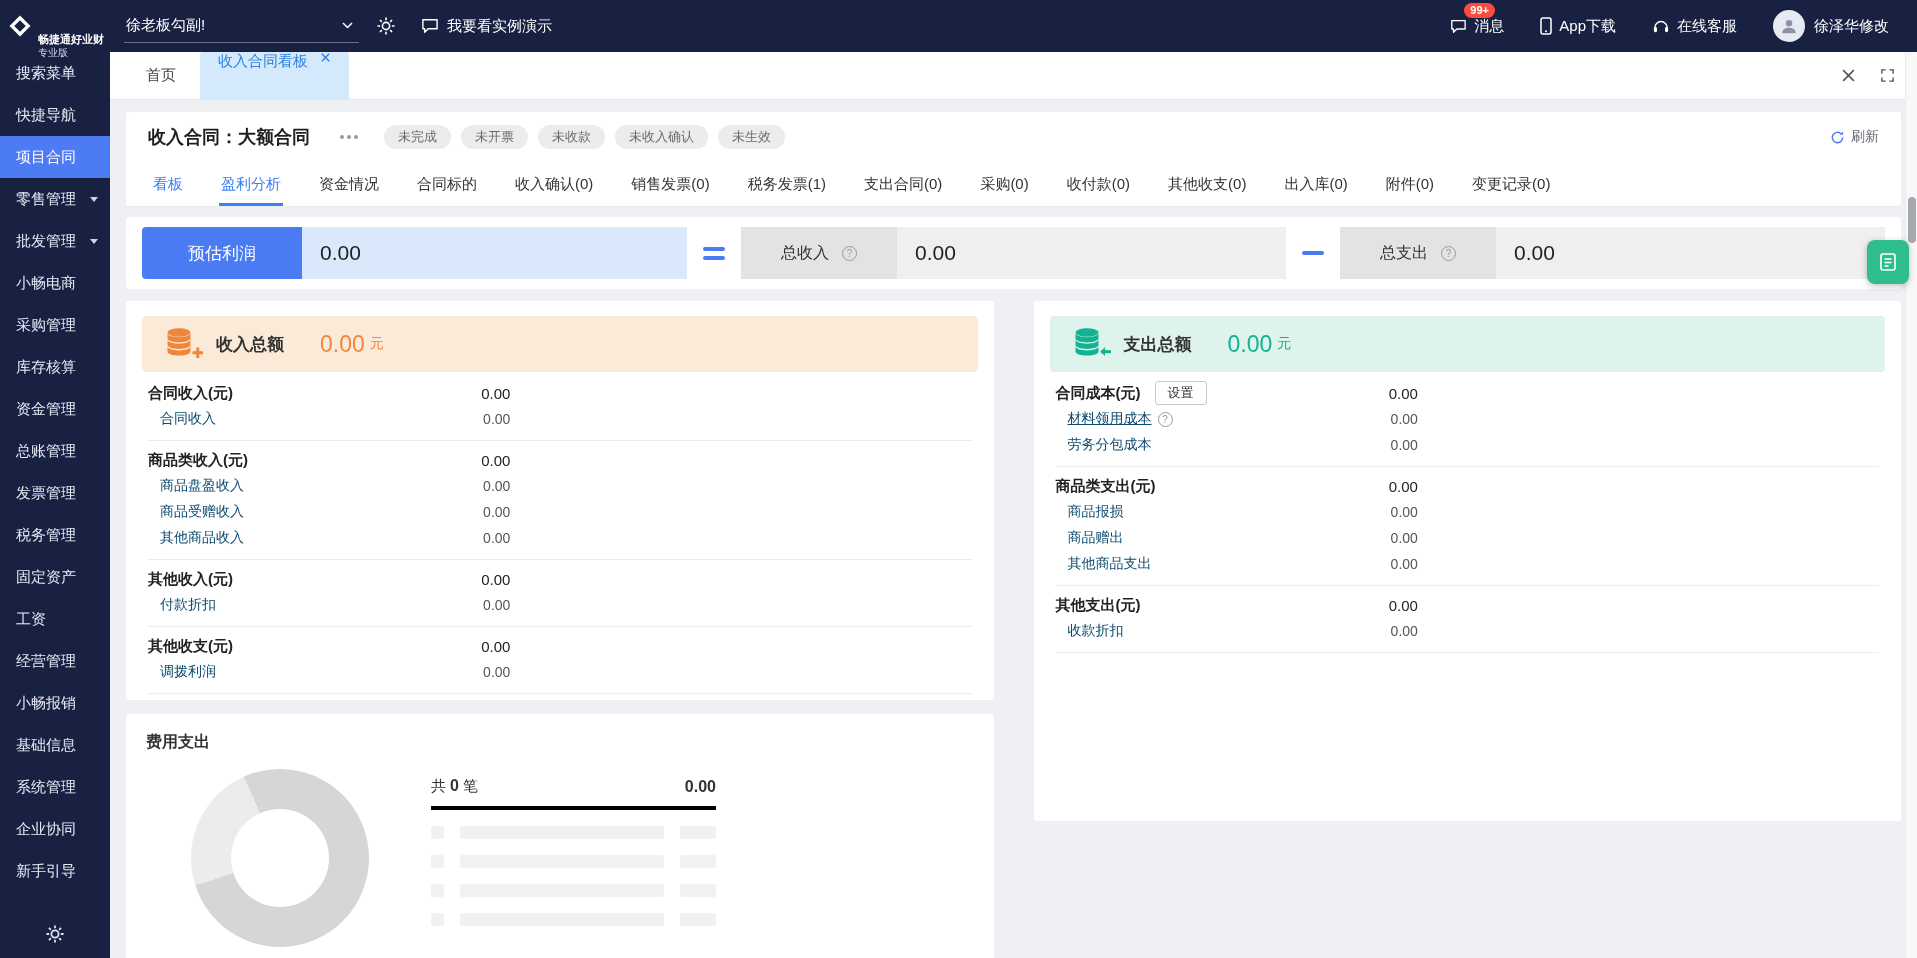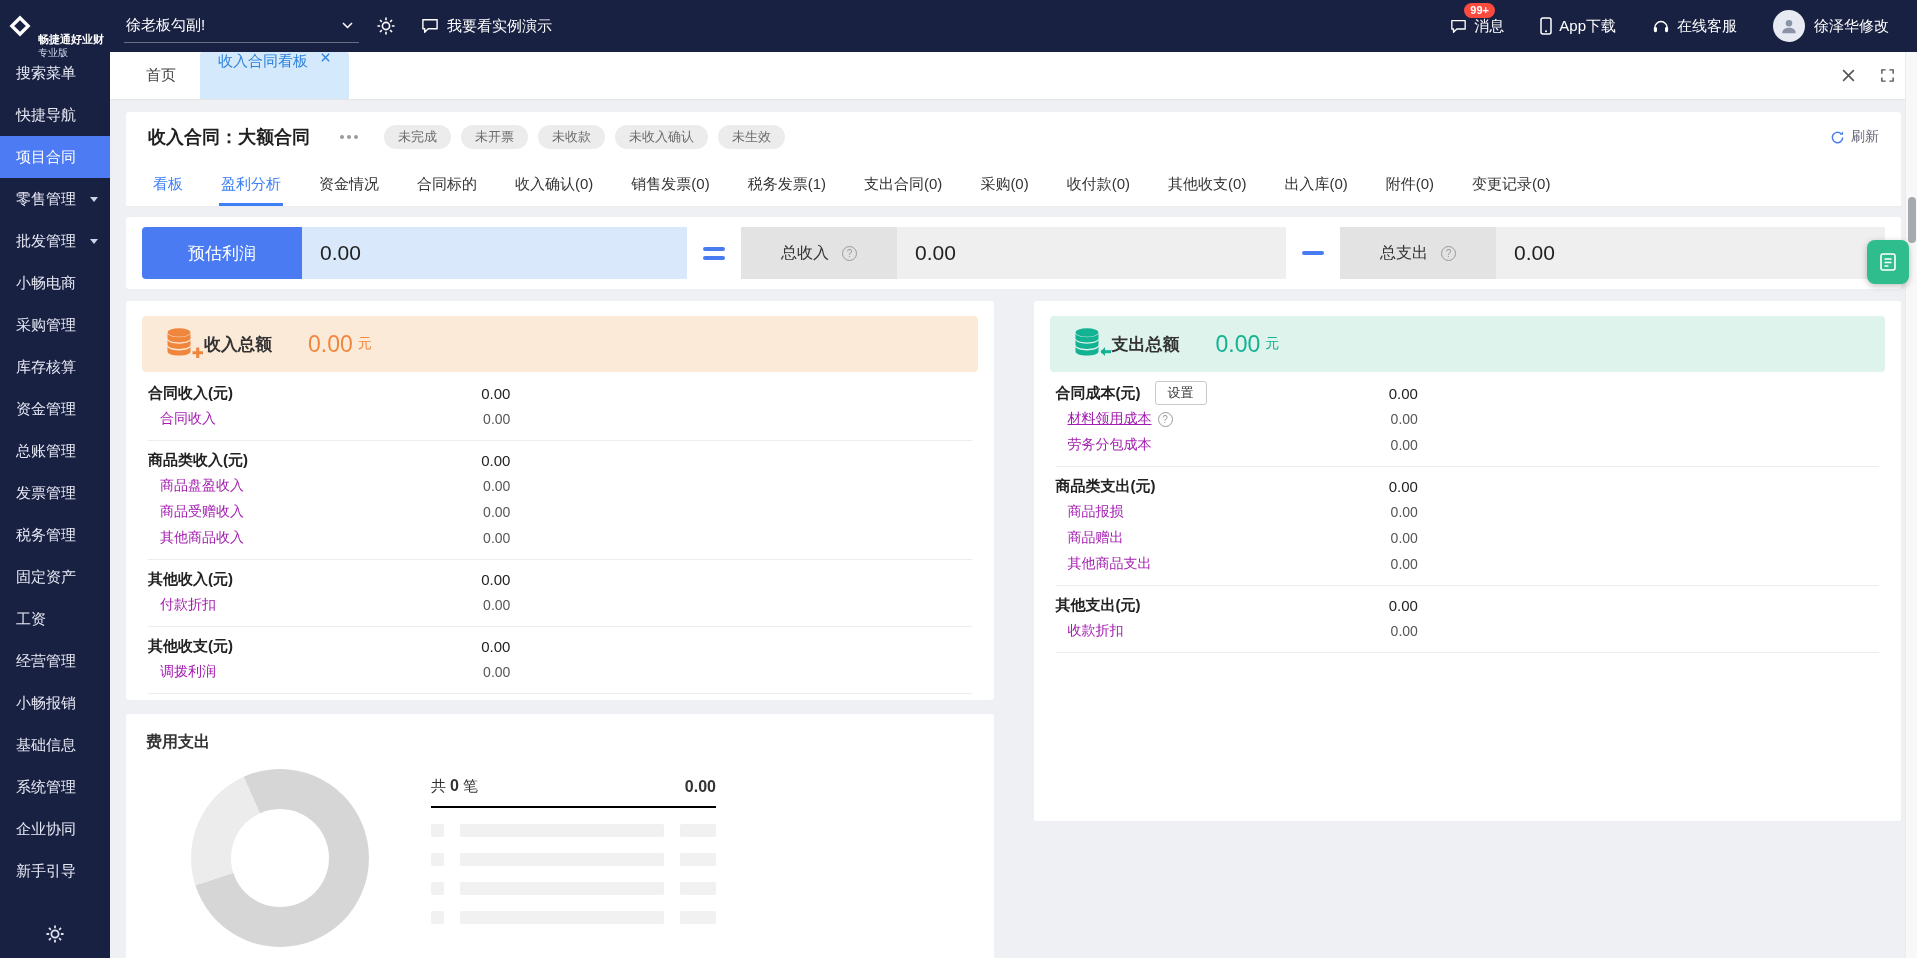--- a/index.html
+++ b/index.html
@@ -69,48 +69,48 @@
   .op { width:54px; display:flex; flex-direction:column; align-items:center; justify-content:center; gap:5px; }
   .op .bar { width:22px; height:4px; background:#4a7bf2; border-radius:2px; }
 
   
   .panels { display:flex; gap:40px; margin-top:12px; align-items:flex-start; }
   .pcol { flex:1; min-width:0; display:flex; flex-direction:column; }
   .panel-card { padding:15px 16px 6px; }
   .panel-head { height:56px; border-radius:4px; display:flex; align-items:center; padding:0 22px; }
   .peach { background:#fcead9; }
   .mint { background:#ddf3ec; }
-  .panel-title { font-size:17px; font-weight:700; color:#333; margin-left:0; }
+  .panel-title { font-size:17px; font-weight:700; color:#333; margin-left:12px; }
   .amount { font-size:23px; margin-left:36px; }
   .amount.orange, .unit.orange { color:#f2863c; }
   .amount.teal, .unit.teal { color:#12b293; }
   .unit { font-size:14px; margin-left:5px; }
 
   .groups { padding:2px 6px 0; }
   .group { border-bottom:1px solid #ededed; padding:6px 0 8px; }
   .row { position:relative; height:26px; display:flex; align-items:center; }
   .row.head .label { font-size:15px; color:#222; font-weight:700; }
-  .row.sub .label { font-size:14px; color:#a21caf; padding-left:12px; }
+  .row.sub .label { font-size:14px; color:#0c4a6e; padding-left:12px; }
   .row .value { position:absolute; right:56%; font-size:15px; color:#222; }
   .row.sub .value { font-size:14px; color:#555; }
   .settings-btn { margin-left:14px; font-size:13px; color:#333; background:#fff; border:1px solid #c9c9c9; border-radius:3px; padding:2px 12px; cursor:pointer; font-family:inherit; }
   .link-label { text-decoration:underline; cursor:pointer; }
   .help-icon { display:inline-flex; width:15px; height:15px; border:1px solid #9a9a9a; border-radius:50%; color:#9a9a9a; font-size:10px; align-items:center; justify-content:center; margin-left:6px; flex-shrink:0; }
   .help-icon::before { content:"?"; }
   .expense-card { min-height:520px; }
 
   
   .fee-card { margin-top:14px; padding:18px 20px; flex:1; }
   .fee-title { font-size:16px; font-weight:700; color:#333; }
   .fee-body { display:flex; margin-top:16px; }
   .donut { width:178px; height:178px; border-radius:50%; margin-left:45px; position:relative; flex-shrink:0;
            background:conic-gradient(#d6d6d6 0 252deg, #ececec 252deg 336deg, #d6d6d6 336deg 360deg); }
   .donut::after { content:""; position:absolute; inset:40px; background:#fff; border-radius:50%; }
   .fee-list { width:285px; margin-left:62px; padding-top:8px; }
-  .fee-list-head { display:flex; justify-content:space-between; align-items:center; padding-bottom:10px; border-bottom:2px solid #000000; font-size:15px; color:#333; }
+  .fee-list-head { display:flex; justify-content:space-between; align-items:center; padding-bottom:10px; border-bottom:4px solid #000000; font-size:15px; color:#333; }
   .fee-count b { font-size:16px; margin:0 4px; }
   .fee-total { font-weight:700; font-size:16px; }
   .skel-row { display:flex; align-items:center; margin-top:16px; }
   .skel-dot { width:13px; height:13px; background:#f1f1f1; border-radius:2px; }
   .skel-bar { height:13px; flex:1; background:#f1f1f1; margin:0 16px; border-radius:2px; }
   .skel-end { width:36px; height:13px; background:#f1f1f1; border-radius:2px; }
 
   
   .float-tab { position:absolute; right:8px; top:240px; width:42px; height:44px; background:#2fbd8e; border-radius:8px; display:flex; align-items:center; justify-content:center; box-shadow:0 2px 6px rgba(0,0,0,.25); cursor:pointer; z-index:5; }
   .v-scroll { position:absolute; top:52px; right:0; bottom:0; width:12px; background:#f8f8f8; border-left:1px solid #ebebeb; z-index:4; }

